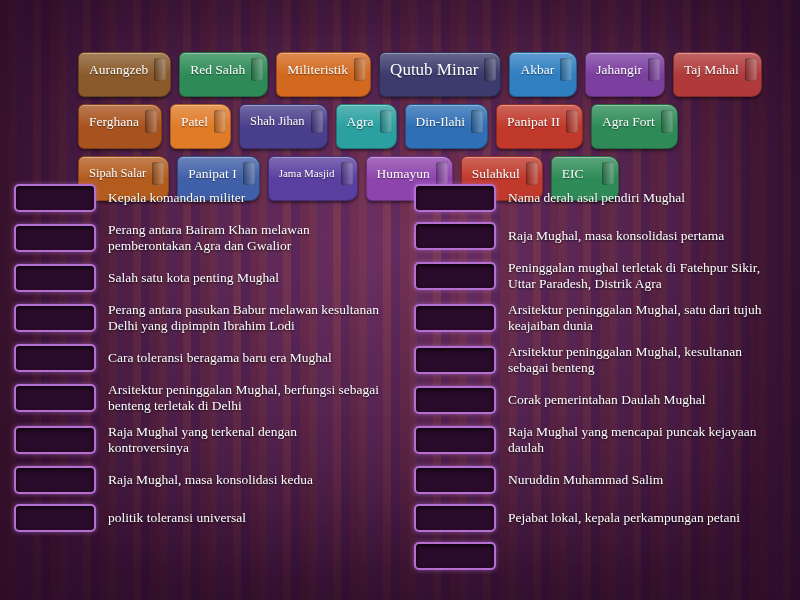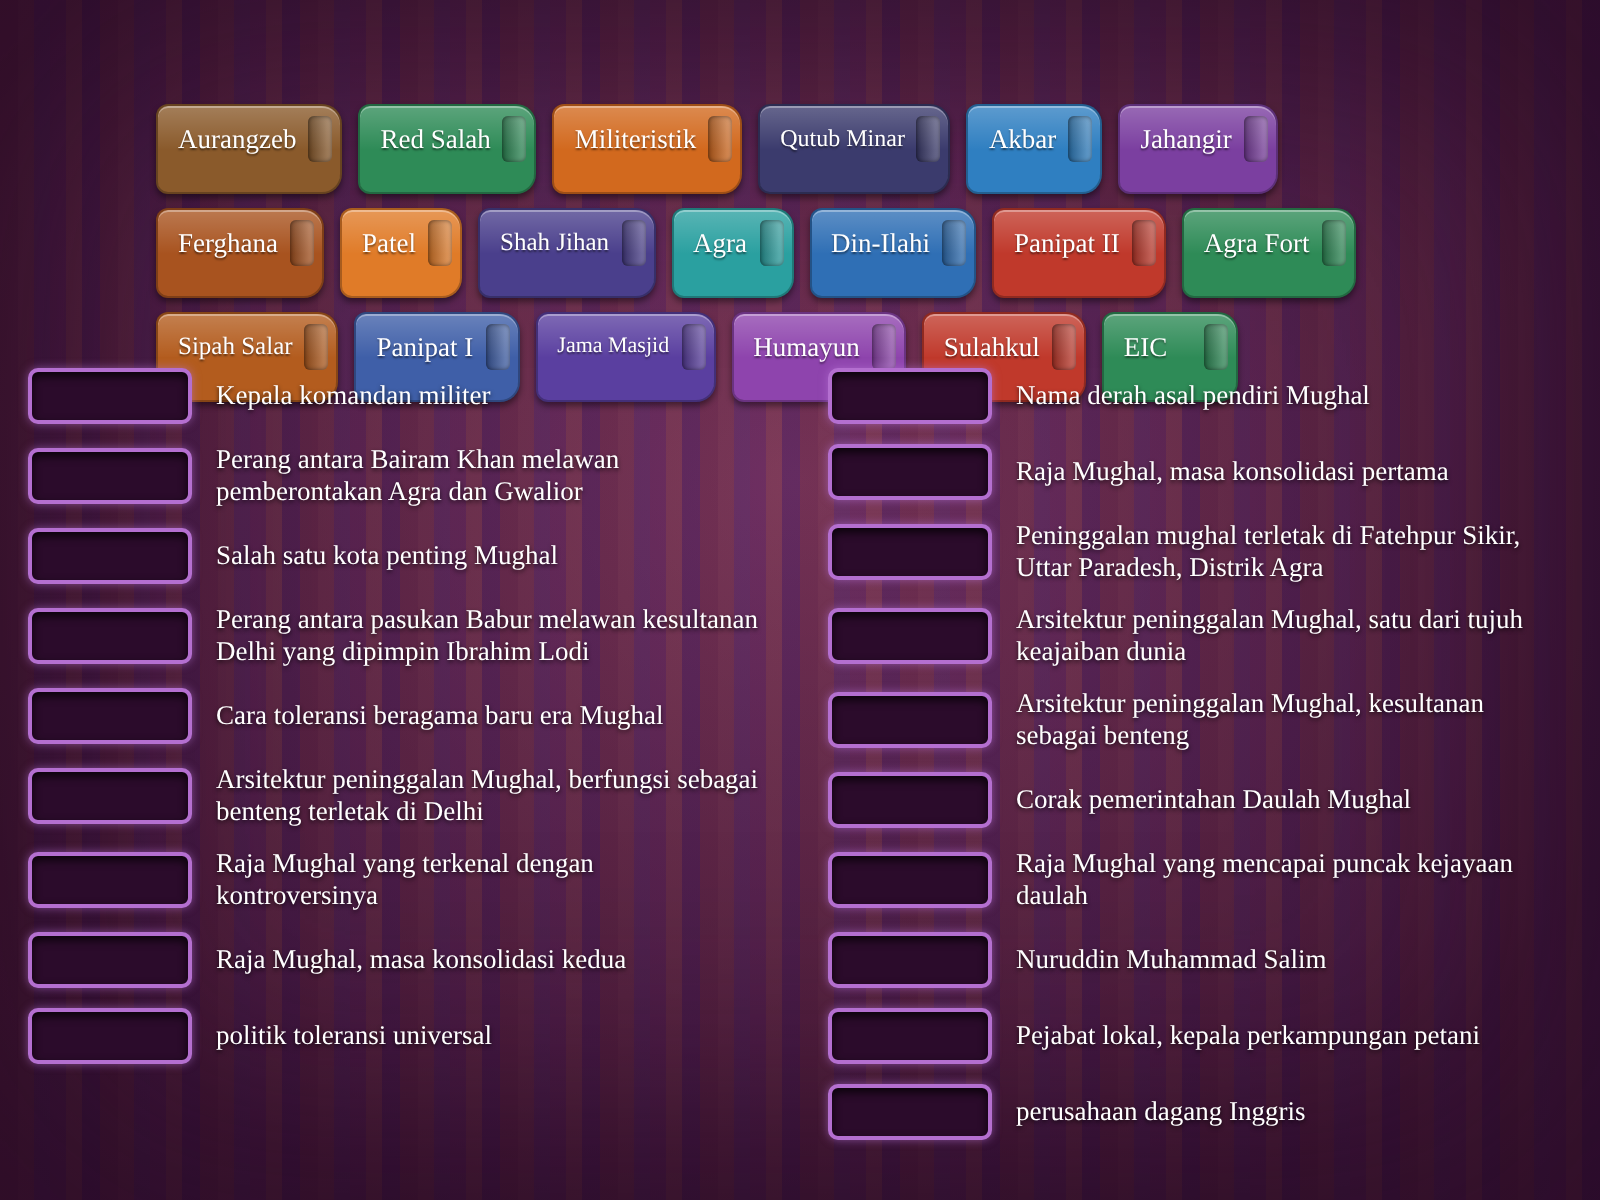--- a/index.html
+++ b/index.html
@@ -116,23 +116,24 @@
 <body>
 
 <div id="bg"></div>
 <div id="vignette"></div>
 
 <div id="tiles">
   <div class="tile-row">
     <div class="tile" style="background: linear-gradient(rgb(138, 90, 43), rgb(138, 90, 43)) rgb(138, 90, 43);">Aurangzeb</div>
     <div class="tile" style="background: linear-gradient(rgb(46, 139, 87), rgb(46, 139, 87)) rgb(46, 139, 87);">Red Salah</div>
     <div class="tile" style="background: linear-gradient(rgb(210, 105, 30), rgb(210, 105, 30)) rgb(210, 105, 30);">Militeristik</div>
-    <div class="tile" style="font-size: 12px; background: linear-gradient(rgb(59, 59, 109), rgb(59, 59, 109)) rgb(59, 59, 109);">Qutub Minar</div>
+    <div class="tile" style="font-size: 17px; background: linear-gradient(rgb(59, 59, 109), rgb(59, 59, 109)) rgb(59, 59, 109);">Qutub Minar</div>
     <div class="tile" style="background: linear-gradient(rgb(47, 127, 193), rgb(47, 127, 193)) rgb(47, 127, 193);">Akbar</div>
     <div class="tile" style="background: linear-gradient(rgb(123, 63, 160), rgb(123, 63, 160)) rgb(123, 63, 160);">Jahangir</div>
+    <div class="tile" style="background: linear-gradient(rgb(176, 58, 58), rgb(176, 58, 58)) rgb(176, 58, 58);">Taj Mahal</div>
   </div>
   <div class="tile-row">
     <div class="tile" style="background: linear-gradient(rgb(168, 83, 31), rgb(168, 83, 31)) rgb(168, 83, 31);">Ferghana</div>
     <div class="tile" style="background: linear-gradient(rgb(224, 123, 40), rgb(224, 123, 40)) rgb(224, 123, 40);">Patel</div>
     <div class="tile" style="font-size: 12.5px; background: linear-gradient(rgb(74, 63, 140), rgb(74, 63, 140)) rgb(74, 63, 140);">Shah Jihan</div>
     <div class="tile" style="background: linear-gradient(rgb(42, 160, 160), rgb(42, 160, 160)) rgb(42, 160, 160);">Agra</div>
     <div class="tile" style="background: linear-gradient(rgb(47, 111, 181), rgb(47, 111, 181)) rgb(47, 111, 181);">Din-Ilahi</div>
     <div class="tile" style="background: linear-gradient(rgb(192, 57, 43), rgb(192, 57, 43)) rgb(192, 57, 43);">Panipat II</div>
     <div class="tile" style="background: linear-gradient(rgb(46, 139, 87), rgb(46, 139, 87)) rgb(46, 139, 87);">Agra Fort</div>
   </div>
@@ -218,16 +219,15 @@
     <div class="pair">
       <div class="slot" style="border-color: rgb(180, 111, 208); background: rgb(43, 11, 43);"></div>
       <div class="clue">Nuruddin Muhammad Salim</div>
     </div>
     <div class="pair">
       <div class="slot" style="border-color: rgb(180, 111, 208); background: rgb(43, 11, 43);"></div>
       <div class="clue">Pejabat lokal, kepala perkampungan petani</div>
     </div>
     <div class="pair">
       <div class="slot" style="border-color: rgb(180, 111, 208); background: rgb(43, 11, 43);"></div>
-      <div class="clue">perusahaan dagang Inggris</div>
     </div>
   </div>
 </div>
 
 </body></html>

